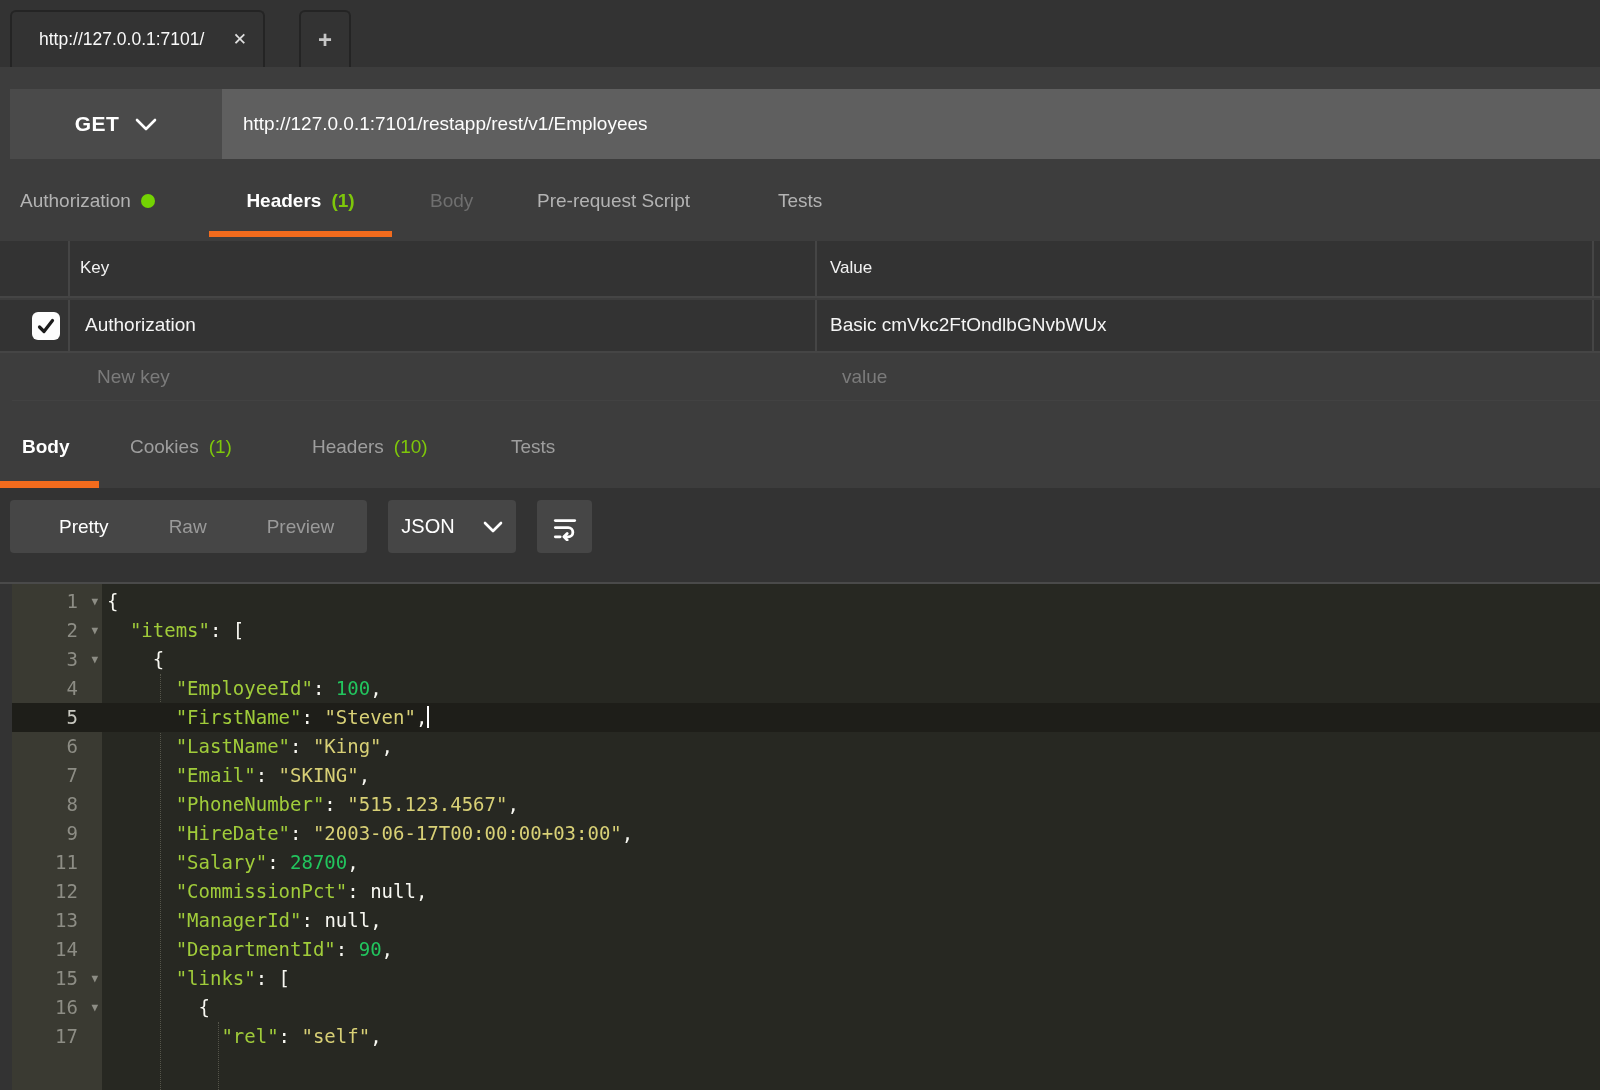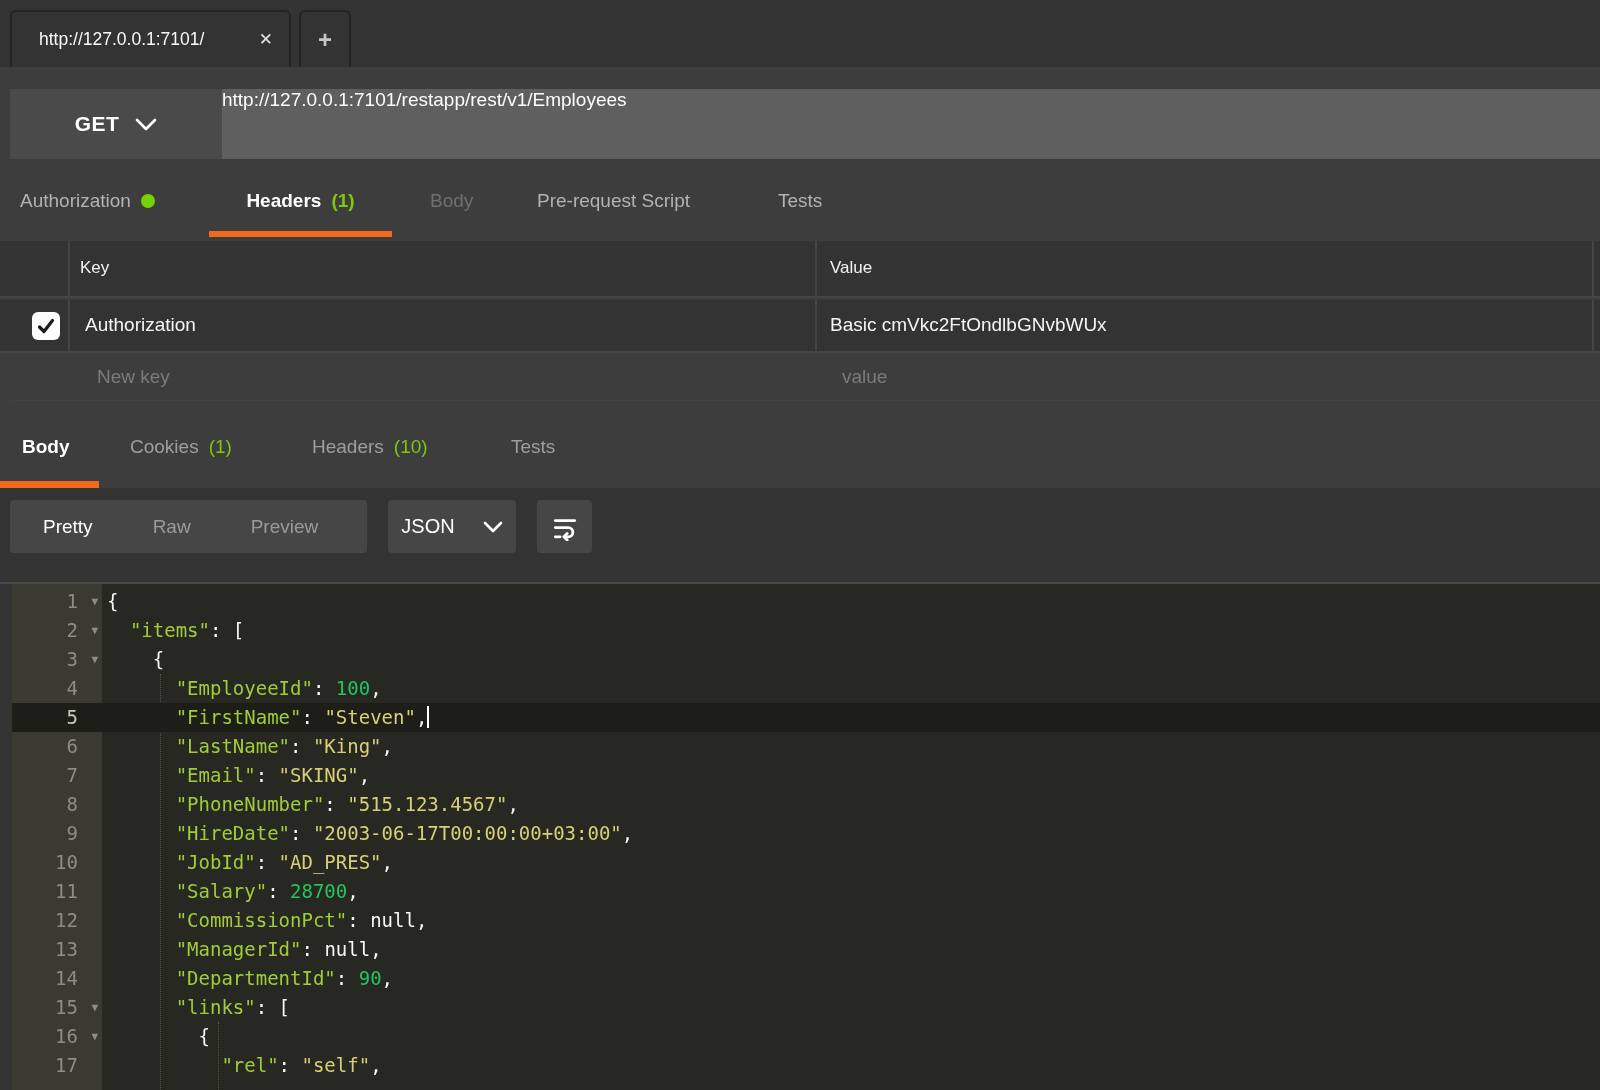--- a/index.html
+++ b/index.html
@@ -11,36 +11,36 @@
   }
   .abs { position:absolute; }
 
   
   .tabbar { left:0; top:0; width:1600px; height:67px; background:#333333; }
   .wtab {
     position:absolute; top:10px; height:57px; background:#333333;
     border:2px solid #242424; border-bottom:none; border-radius:6px 6px 0 0;
     display:flex; align-items:center;
   }
-  .wtab.main { left:10px; width:281px; padding:0 16px 0 27px; }
+  .wtab.main { left:10px; width:255px; padding:0 16px 0 27px; }
   .wtab.add  { left:299px; width:52px; justify-content:center; }
   .wtab-title { font-size:17.5px; color:#fafafa; flex:1; white-space:nowrap; }
   .wtab-close { color:#e0e0e0; font-size:17px; margin-left:10px; cursor:default; }
   .wtab-plus  { color:#c6c6c6; font-size:24px; font-weight:bold; }
 
   
   .urlrow { left:0; top:88px; width:1600px; height:72px; }
   .method-box {
     position:absolute; left:10px; top:1px; width:212px; height:70px;
     background:#4a4a4a; display:flex; align-items:center; justify-content:center; gap:16px;
   }
   .method-label { font-size:21px; font-weight:bold; color:#ffffff; letter-spacing:.5px; }
   .url-field {
     position:absolute; left:222px; top:1px; right:0; height:70px;
-    background:#5f5f5f; display:flex; 
+    background:#5f5f5f; display:flex; align-items:center; padding-left:21px;
   }
   .url-text { font-size:19px; color:#fdfdfd; }
 
   
   .reqtabs { left:0; top:160px; width:1600px; height:81px; }
   .rtab { position:absolute; top:0; height:81px; display:flex; align-items:center; gap:10px;
           font-size:19px; color:#b3b3b3; }
   .rtab .count { color:#7ec70a; }
   .rtab.active { color:#ffffff; font-weight:bold; justify-content:center; }
   .rtab.disabled { color:#6f6f6f; }
@@ -69,21 +69,21 @@
           font-size:19px; color:#9e9e9e; }
   .ptab .count { color:#7ec70a; }
   .ptab.active { color:#ffffff; font-weight:bold; }
   .ptab-underline { position:absolute; left:0; top:68px; width:99px; height:7px; background:#f26b1d; }
 
   
   .toolbar { left:0; top:488px; width:1600px; height:94px; background:#333333; }
   .mode-group { position:absolute; left:10px; top:12px; width:357px; height:53px; background:#464646;
                 border-radius:4px; display:flex; align-items:center; }
   .mode { font-size:19px; color:#9a9a9a; padding:0 30px; }
-  .mode.active { color:#ffffff; padding-left:33px; }
+  .mode.active { color:#ffffff; padding-left:49px; }
   .fmt-btn { position:absolute; left:388px; top:12px; width:128px; height:53px; background:#464646;
              border-radius:4px; display:flex; align-items:center; justify-content:center; gap:28px;
              font-size:20px; color:#ffffff; }
   .wrap-btn { position:absolute; left:537px; top:12px; width:55px; height:53px; background:#464646;
               border-radius:4px; display:flex; align-items:center; justify-content:center; }
 
   
   .editor-wrap { left:0; top:582px; width:1600px; height:508px; background:#333333;
                  border-top:2px solid #4a4a4a; }
   .editor { position:absolute; left:12px; top:0; right:0; bottom:0; background:#272822;
@@ -227,21 +227,20 @@
     <div class="lines" id="code-lines">
         <div class="cline"><span class="gut">1<span class="fold">▼</span></span><span class="codetxt"><span class="seg-p">{</span></span></div>
         <div class="cline"><span class="gut">2<span class="fold">▼</span></span><span class="codetxt"><span class="seg-p">  </span><span class="seg-k">"items"</span><span class="seg-p">: [</span></span></div>
         <div class="cline"><span class="gut">3<span class="fold">▼</span></span><span class="codetxt"><span class="seg-p">    {</span></span></div>
         <div class="cline"><span class="gut">4</span><span class="codetxt"><span class="seg-p">      </span><span class="seg-k">"EmployeeId"</span><span class="seg-p">: </span><span class="seg-num">100</span><span class="seg-p">,</span></span></div>
         <div class="cline active-line"><span class="gut">5</span><span class="codetxt"><span class="seg-p">      </span><span class="seg-k">"FirstName"</span><span class="seg-p">: </span><span class="seg-str">"Steven"</span><span class="seg-p">,</span><span class="cursor"></span></span></div>
         <div class="cline"><span class="gut">6</span><span class="codetxt"><span class="seg-p">      </span><span class="seg-k">"LastName"</span><span class="seg-p">: </span><span class="seg-str">"King"</span><span class="seg-p">,</span></span></div>
         <div class="cline"><span class="gut">7</span><span class="codetxt"><span class="seg-p">      </span><span class="seg-k">"Email"</span><span class="seg-p">: </span><span class="seg-str">"SKING"</span><span class="seg-p">,</span></span></div>
         <div class="cline"><span class="gut">8</span><span class="codetxt"><span class="seg-p">      </span><span class="seg-k">"PhoneNumber"</span><span class="seg-p">: </span><span class="seg-str">"515.123.4567"</span><span class="seg-p">,</span></span></div>
         <div class="cline"><span class="gut">9</span><span class="codetxt"><span class="seg-p">      </span><span class="seg-k">"HireDate"</span><span class="seg-p">: </span><span class="seg-str">"2003-06-17T00:00:00+03:00"</span><span class="seg-p">,</span></span></div>
-        <div class="cline"><span class="gut">10</span><span class="codetxt"><span class="seg-p">      </span><span class="seg-k">"JobId"</span><span class="seg-p">: </span><span class="seg-str">"AD_PRES"</span><span class="seg-p">,</span></span></div>
         <div class="cline"><span class="gut">11</span><span class="codetxt"><span class="seg-p">      </span><span class="seg-k">"Salary"</span><span class="seg-p">: </span><span class="seg-num">28700</span><span class="seg-p">,</span></span></div>
         <div class="cline"><span class="gut">12</span><span class="codetxt"><span class="seg-p">      </span><span class="seg-k">"CommissionPct"</span><span class="seg-p">: </span><span class="seg-nul">null</span><span class="seg-p">,</span></span></div>
         <div class="cline"><span class="gut">13</span><span class="codetxt"><span class="seg-p">      </span><span class="seg-k">"ManagerId"</span><span class="seg-p">: </span><span class="seg-nul">null</span><span class="seg-p">,</span></span></div>
         <div class="cline"><span class="gut">14</span><span class="codetxt"><span class="seg-p">      </span><span class="seg-k">"DepartmentId"</span><span class="seg-p">: </span><span class="seg-num">90</span><span class="seg-p">,</span></span></div>
         <div class="cline"><span class="gut">15<span class="fold">▼</span></span><span class="codetxt"><span class="seg-p">      </span><span class="seg-k">"links"</span><span class="seg-p">: [</span></span></div>
         <div class="cline"><span class="gut">16<span class="fold">▼</span></span><span class="codetxt"><span class="seg-p">        {</span></span></div>
         <div class="cline"><span class="gut">17</span><span class="codetxt"><span class="seg-p">          </span><span class="seg-k">"rel"</span><span class="seg-p">: </span><span class="seg-str">"self"</span><span class="seg-p">,</span></span></div>
       </div>
   </div>
 </div>

